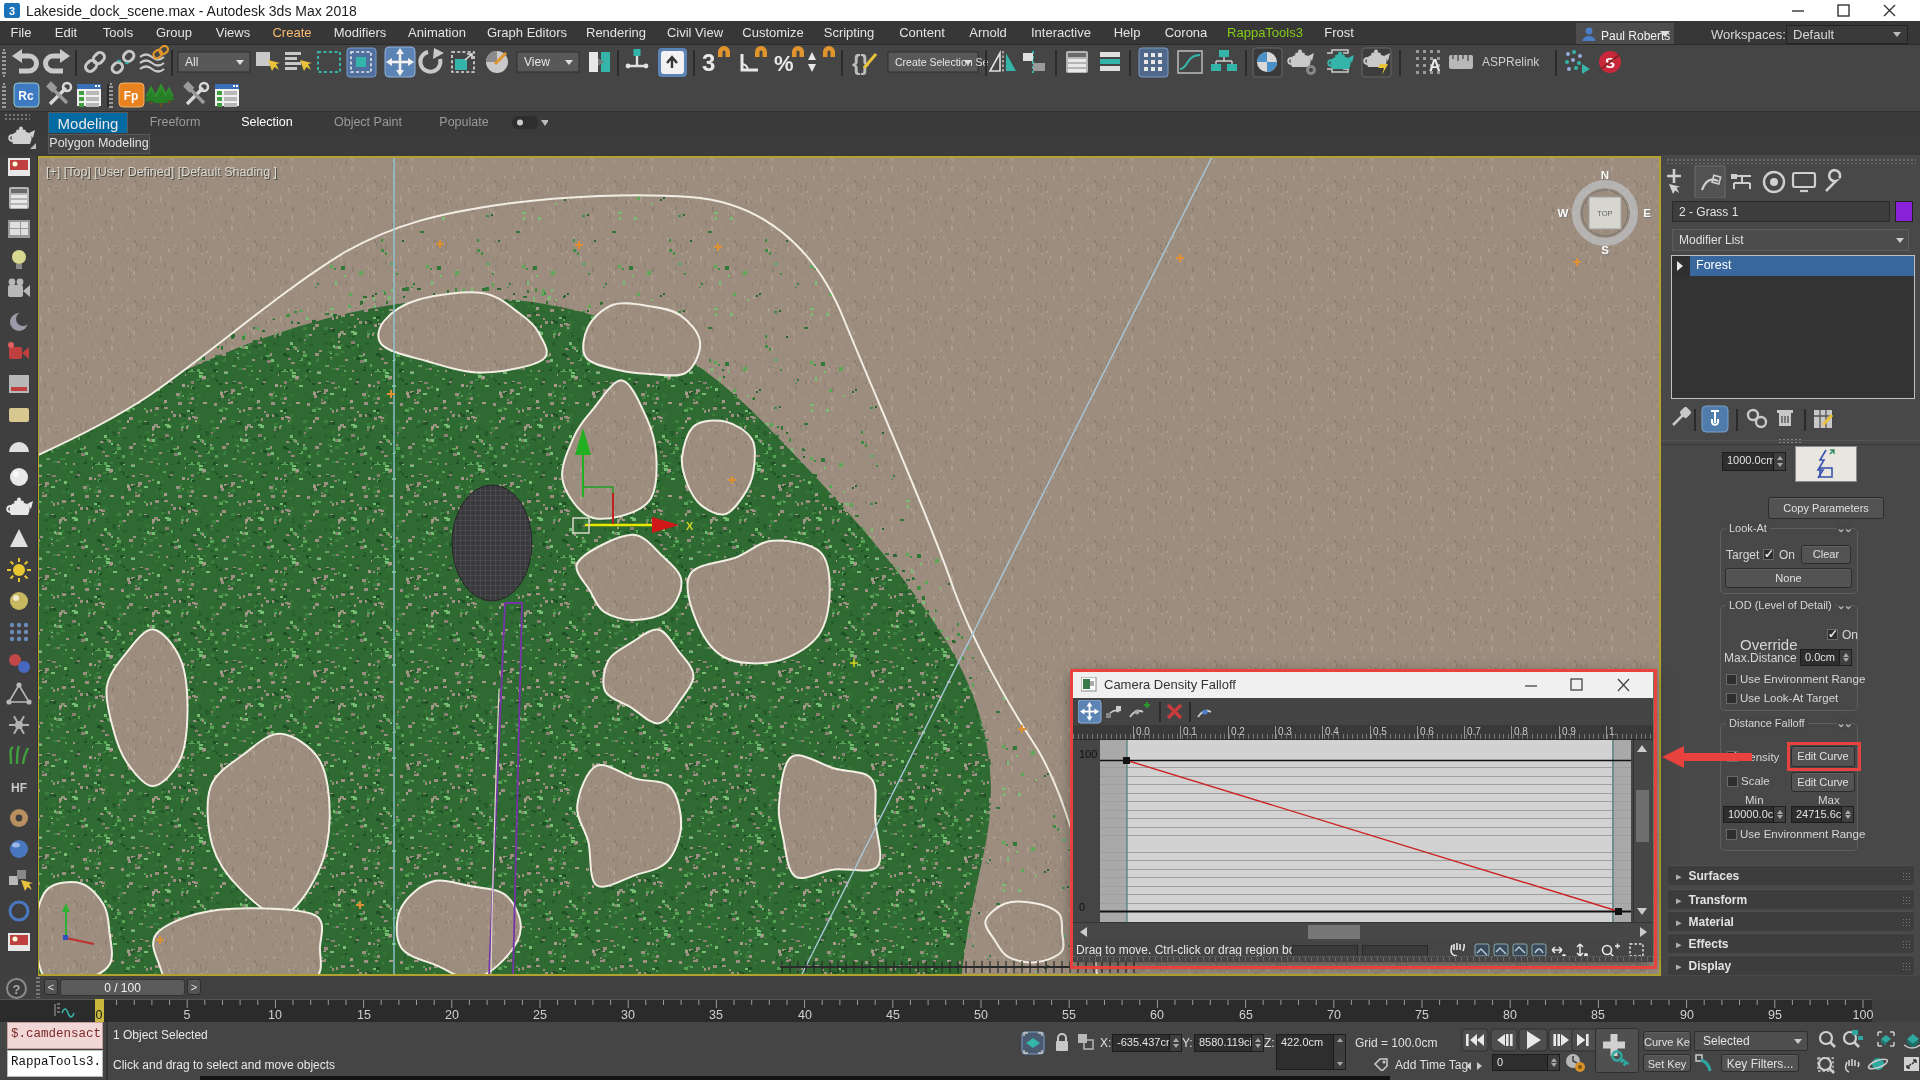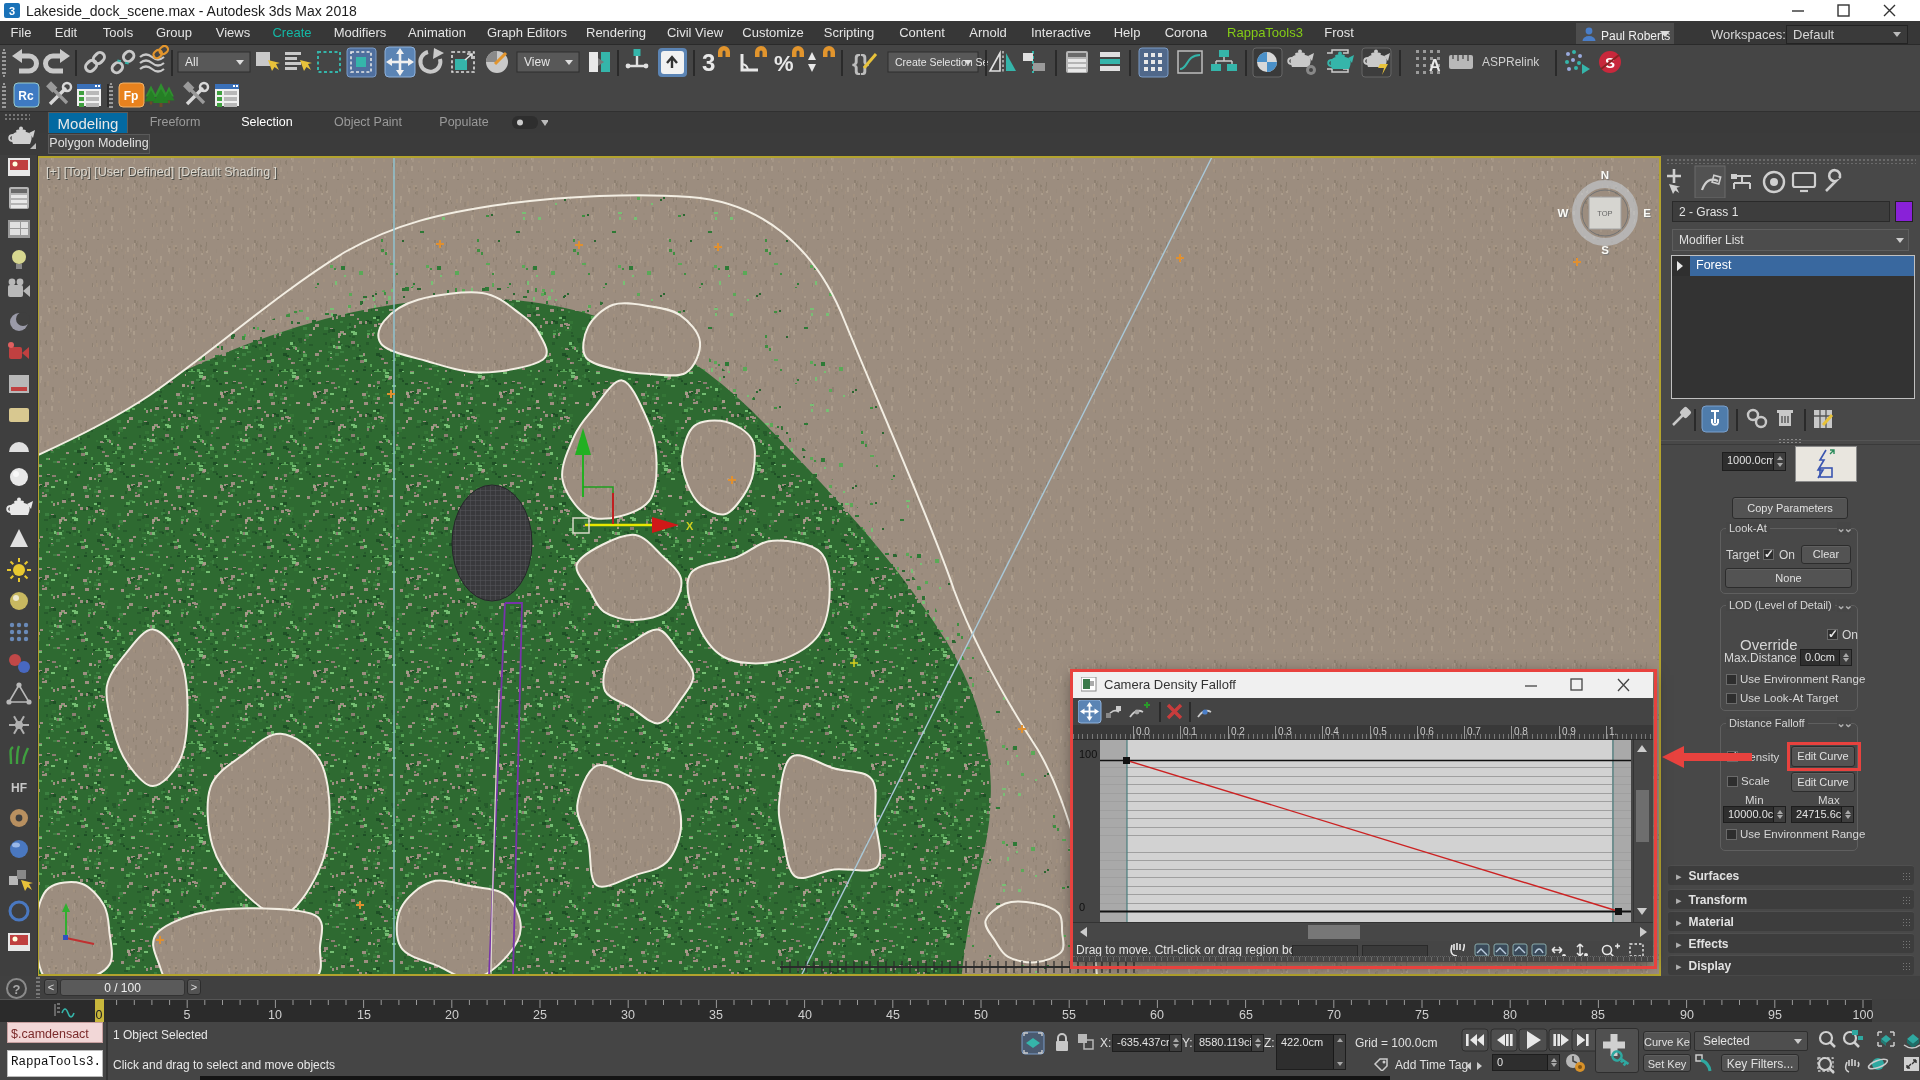--- a/index.html
+++ b/index.html
@@ -612,21 +612,21 @@
     <line x1="12" y1="11" x2="24" y2="11" stroke="#333" stroke-width="1.4"></line>
     <rect x="58" y="5" width="11" height="11" fill="none" stroke="#333" stroke-width="1.4"></rect>
     <path d="M 104,5 L 115,16 M 115,5 L 104,16" stroke="#333" stroke-width="1.4"></path>
   </svg>
 <div class="abs" style="left:0;top:21px;width:1920px;height:24px;background:#373737;border-bottom:1px solid #2a2a2a"></div>
 <div class="abs" style="left:21px;top:25px;transform:translateX(-50%);color:#e4e4e4;font-size:13px">File</div>
 <div class="abs" style="left:66px;top:25px;transform:translateX(-50%);color:#e4e4e4;font-size:13px">Edit</div>
 <div class="abs" style="left:118px;top:25px;transform:translateX(-50%);color:#e4e4e4;font-size:13px">Tools</div>
 <div class="abs" style="left:174px;top:25px;transform:translateX(-50%);color:#e4e4e4;font-size:13px">Group</div>
 <div class="abs" style="left:233px;top:25px;transform:translateX(-50%);color:#e4e4e4;font-size:13px">Views</div>
-<div class="abs" style="left:292px;top:25px;transform:translateX(-50%);color:#14b8a6;font-size:13px">Create</div>
+<div class="abs" style="left:292px;top:25px;transform:translateX(-50%);color:#fdba74;font-size:13px">Create</div>
 <div class="abs" style="left:360px;top:25px;transform:translateX(-50%);color:#e4e4e4;font-size:13px">Modifiers</div>
 <div class="abs" style="left:437px;top:25px;transform:translateX(-50%);color:#e4e4e4;font-size:13px">Animation</div>
 <div class="abs" style="left:527px;top:25px;transform:translateX(-50%);color:#e4e4e4;font-size:13px">Graph Editors</div>
 <div class="abs" style="left:616px;top:25px;transform:translateX(-50%);color:#e4e4e4;font-size:13px">Rendering</div>
 <div class="abs" style="left:695px;top:25px;transform:translateX(-50%);color:#e4e4e4;font-size:13px">Civil View</div>
 <div class="abs" style="left:773px;top:25px;transform:translateX(-50%);color:#e4e4e4;font-size:13px">Customize</div>
 <div class="abs" style="left:849px;top:25px;transform:translateX(-50%);color:#e4e4e4;font-size:13px">Scripting</div>
 <div class="abs" style="left:922px;top:25px;transform:translateX(-50%);color:#e4e4e4;font-size:13px">Content</div>
 <div class="abs" style="left:988px;top:25px;transform:translateX(-50%);color:#e4e4e4;font-size:13px">Arnold</div>
 <div class="abs" style="left:1061px;top:25px;transform:translateX(-50%);color:#e4e4e4;font-size:13px">Interactive</div>
@@ -1054,21 +1054,21 @@
   </svg>
 <div class="abs" style="left:1661px;top:440px;width:259px;height:5px;border-top:1px solid #555;border-bottom:1px solid #3a3a3a"></div>
 <div class="abs" style="left:1778px;top:438px;width:24px;height:5px;background:radial-gradient(circle,#888 1px,transparent 1px);background-size:4px 3px"></div>
 <div class="fld" style="left:1722px;top:452px;width:64px;height:19px">1000.0cm<div class="spin"></div></div>
 <div class="abs" style="left:1795px;top:446px;width:62px;height:36px;background:#e9e6df;border:1px solid #8a8a8a"></div>
 <svg class="abs" style="left:1810px;top:448px" width="32" height="32">
     <path d="M 16,2 l -6,10 h4 l -6,10 h5 l -5,8" fill="none" stroke="#3a55b0" stroke-width="1.6"></path>
     <rect x="10" y="20" width="12" height="9" fill="none" stroke="#3a55b0" stroke-width="1.6"></rect>
     <path d="M 20,6 l 4,-4 m 0,4 v-4 h-4" stroke="#2a8a5a" stroke-width="1.4" fill="none"></path>
   </svg>
-<div class="btn" style="left:1732px;top:497px;width:116px;height:22px;padding-top:4px">Copy Parameters</div>
+<div class="btn" style="left:1768px;top:497px;width:116px;height:22px;padding-top:4px">Copy Parameters</div>
 <div class="grp" style="left:1720px;top:528px;width:138px;height:66px">
     <span class="t">Look-At</span>
     <span class="ch">⌄⌄</span>
   </div>
 <div class="lbl" style="left:1726px;top:548px;font-size:12px">Target</div>
 <div class="cb on" style="left:1763px;top:549px"></div>
 <div class="lbl" style="left:1779px;top:548px;font-size:12px">On</div>
 <div class="btn" style="left:1801px;top:545px;width:50px;height:19px;padding-top:2px">Clear</div>
 <div class="btn" style="left:1725px;top:568px;width:127px;height:20px;padding-top:3px">None</div>
 <div class="grp" style="left:1720px;top:605px;width:138px;height:106px">
@@ -1354,21 +1354,21 @@
     <text x="1422" y="20" font-size="12.5" fill="#cfcfcf" text-anchor="middle">75</text>
     <text x="1510" y="20" font-size="12.5" fill="#cfcfcf" text-anchor="middle">80</text>
     <text x="1598" y="20" font-size="12.5" fill="#cfcfcf" text-anchor="middle">85</text>
     <text x="1687" y="20" font-size="12.5" fill="#cfcfcf" text-anchor="middle">90</text>
     <text x="1775" y="20" font-size="12.5" fill="#cfcfcf" text-anchor="middle">95</text>
     <text x="1863" y="20" font-size="12.5" fill="#cfcfcf" text-anchor="middle">100</text>
     <rect x="95" y="0" width="9" height="23" fill="#c8b73c"></rect>
     <text x="99" y="20" font-size="12.5" fill="#222" text-anchor="middle">0</text>
   </svg>
 <div class="abs" style="left:0;top:1022px;width:1920px;height:58px;background:#454545"></div>
-<div class="abs" style="left:7px;top:1022px;width:96px;height:21px;background:#f2d7d7;border:1px solid #c8a0a0;color:#7a2a2a;font-family:Liberation Sans, sans-serif;font-size:12.5px;padding:4px 0 0 3px;overflow:hidden">$.camdensact</div>
+<div class="abs" style="left:7px;top:1022px;width:96px;height:27px;background:#f2d7d7;border:1px solid #c8a0a0;color:#7a2a2a;font-family:Liberation Mono, monospace;font-size:12.5px;padding:4px 0 0 3px;overflow:hidden">$.camdensact</div>
 <div class="abs" style="left:7px;top:1050px;width:96px;height:27px;background:#ffffff;border:1px solid #bbb;color:#111;font-family:'Liberation Mono',monospace;font-size:12.5px;padding:4px 0 0 3px;overflow:hidden">RappaTools3.!</div>
 <div class="abs" style="left:106px;top:1022px;width:2px;height:58px;background:#333"></div>
 <div class="abs" style="left:113px;top:1028px;color:#e8e8e8;font-size:12px">1 Object Selected</div>
 <div class="abs" style="left:113px;top:1058px;color:#e8e8e8;font-size:12px">Click and drag to select and move objects</div>
 <svg class="abs" style="left:1018px;top:1028px" width="85" height="30">
     <rect x="4" y="4" width="22" height="22" rx="3" fill="#4a5a70" stroke="#7a9cc8"></rect>
     <path d="M 8,15 l 7,-5 l 7,5 l -7,5 Z" fill="#35b5aa"></path>
     <path d="M 6,8 v-3 h4 M 24,8 v-3 h-4 M 6,22 v3 h4 M 24,22 v3 h-4" stroke="#ccc" stroke-width="1.4" fill="none"></path>
     <rect x="38" y="13" width="12" height="10" rx="1" fill="#c8c8c8"></rect>
     <path d="M 40,13 v-3 a 4,4 0 0 1 8,0 v3" fill="none" stroke="#c8c8c8" stroke-width="2"></path>

